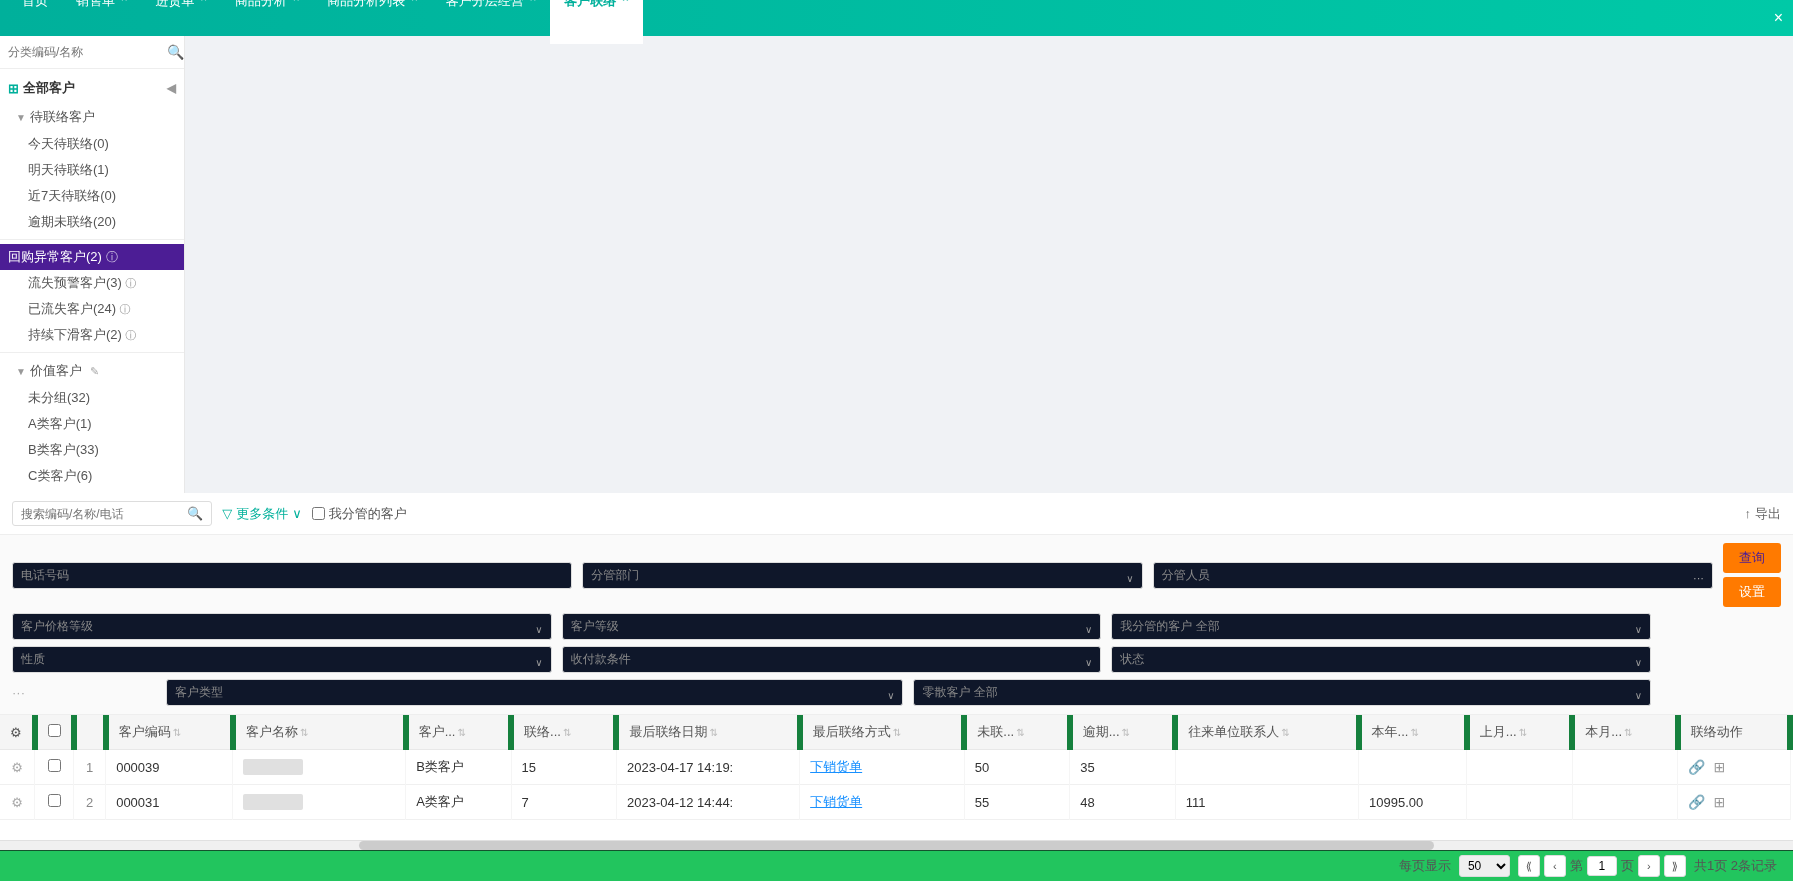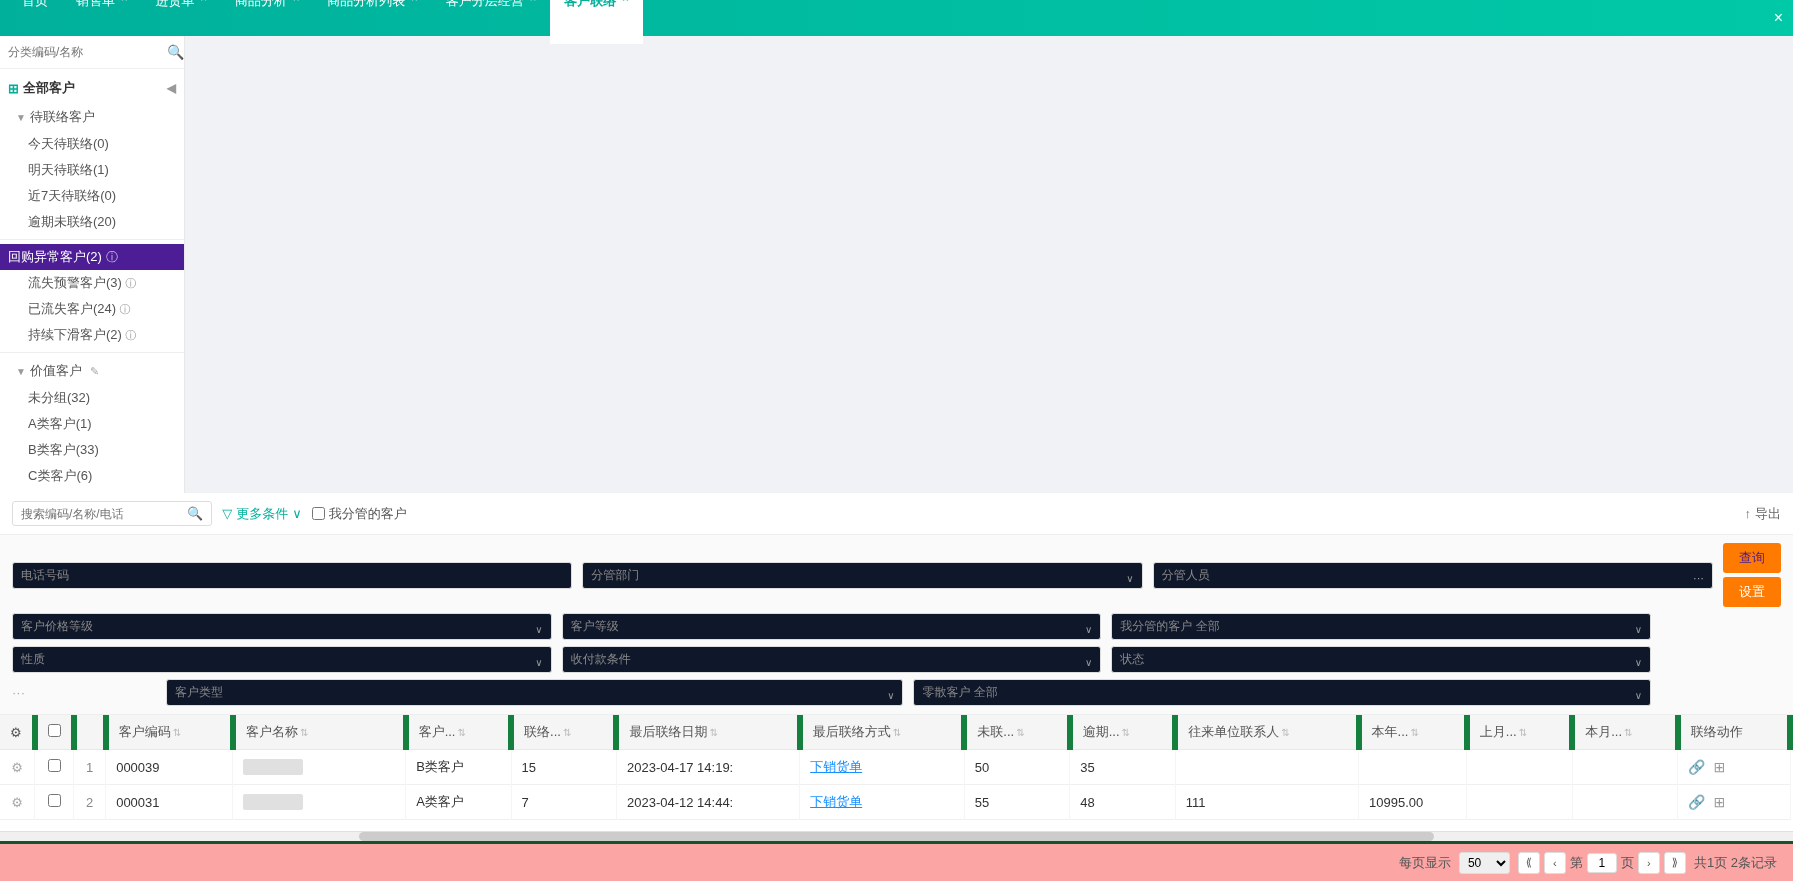--- a/index.html
+++ b/index.html
@@ -291,27 +291,27 @@
       color: #333;
       white-space: nowrap;
       border-right: 1px solid #f5f5f5;
     }
     .link-text { color: #1890ff; text-decoration: underline; cursor: pointer; }
     .action-icons { display: flex; gap: 8px; align-items: center; }
     .action-icon { color: #999; cursor: pointer; font-size: 14px; }
 
     
     .pagination {
-      height: 40px;
-      border-top: 3px solid #14532d;
+      height: 31px;
+      border-top: 1px solid #14532d;
       display: flex;
       align-items: center;
       padding: 0 16px;
       gap: 8px;
-      background: #fca5a5;
+      background: #22c55e;
       justify-content: flex-end;
       font-size: 12px;
       color: #555;
     }
     .pagination select {
       border: 1px solid #ddd;
       border-radius: 3px;
       padding: 2px 4px;
       font-size: 12px;
     }

